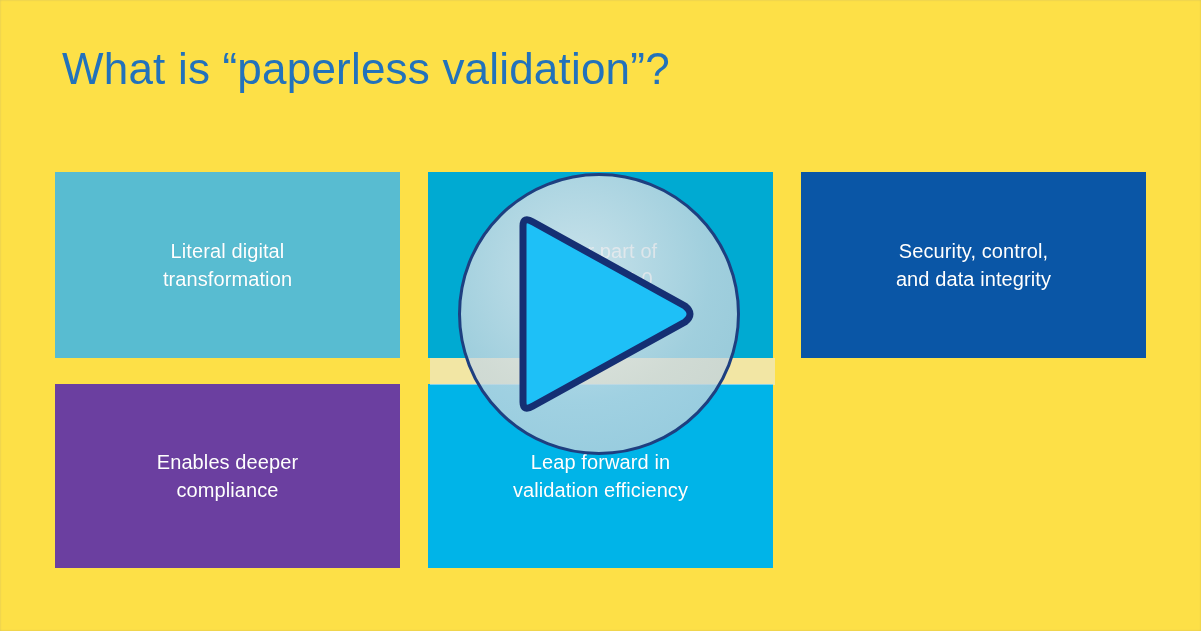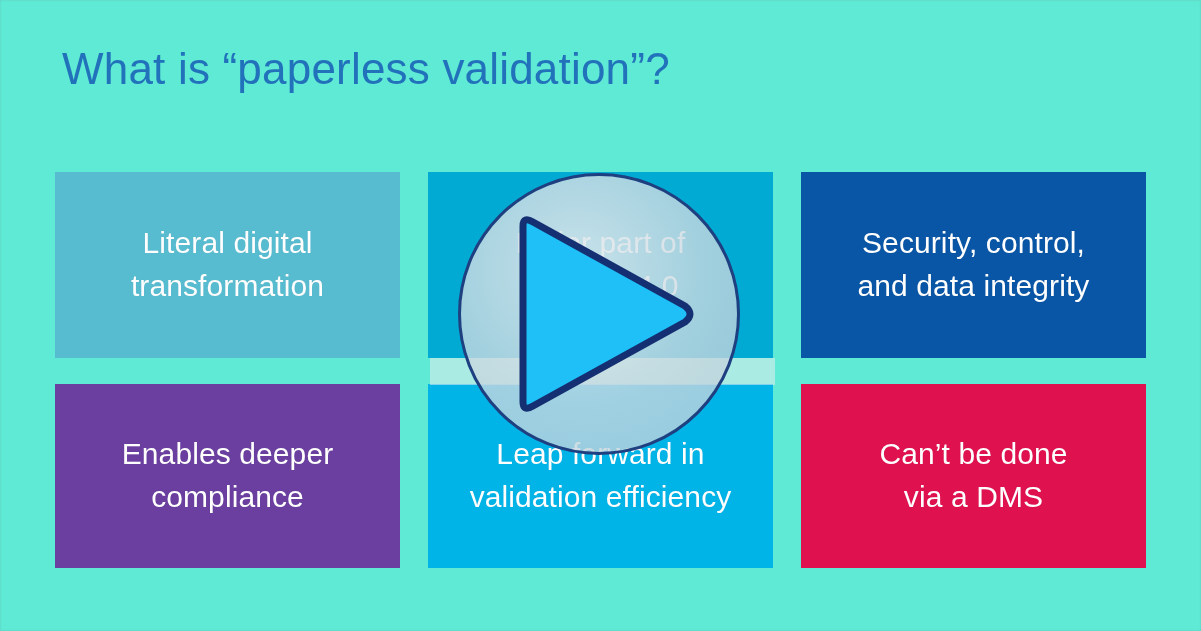--- a/index.html
+++ b/index.html
@@ -59,21 +59,21 @@
     position: relative;
     display: flex;
     align-items: center;
     justify-content: center;
     text-align: center;
     box-sizing: border-box;
     padding: 0 16px;
   }
   .tile-text {
     color: #ffffff;
-    font-size: 30px;
+    font-size: 20px;
     line-height: 1.42;
     font-weight: 400;
     letter-spacing: 0.1px;
     text-shadow: 0 0 1px rgba(0,0,0,0.10);
     white-space: pre-line;
   }
 
   
   #play-overlay {
     position: absolute;
@@ -105,21 +105,21 @@
     top: 358px;
     width: 345px;
     height: 27px;
     background: rgba(233,235,240,0.55);
     pointer-events: none;
   }
 </style>
 </head>
 <body>
 
-<div id="slide" style="background: #5eead4;">
+<div id="slide" style="background: #fde047;">
 
   <div class="slide-title" style="color: rgb(34, 114, 187);">What is “paperless validation”?</div>
 
   <div class="tile-grid">
 
     <div class="tile" style="background-color: rgb(88, 188, 209);">
       <span class="tile-text" style="color: rgb(255, 255, 255);">Literal digital
 transformation</span>
     </div>
 
@@ -136,24 +136,20 @@
     <div class="tile" style="background-color: rgb(107, 63, 160);">
       <span class="tile-text" style="color: rgb(255, 255, 255);">Enables deeper
 compliance</span>
     </div>
 
     <div class="tile" style="background-color: rgb(0, 180, 232);">
       <span class="tile-text" style="color: rgb(255, 255, 255);">Leap forward in
 validation efficiency</span>
     </div>
 
-    <div class="tile" style="background-color: rgb(224, 17, 79);">
-      <span class="tile-text" style="color: rgb(255, 255, 255);">Can’t be done
-via a DMS</span>
-    </div>
 
   </div>
 
   <div class="gutter-band"></div>
 
   <div id="play-overlay" title="Play" style="border-color: rgb(30, 63, 128);">
     <svg width="190" height="200" viewBox="0 0 190 200">
       <path id="play-triangle" d="M 14 12 Q 14 2 24 8 L 176 92 Q 186 100 176 108 L 24 192 Q 14 198 14 188 Z" fill="#1ec0f7" stroke="#152f73" stroke-width="7" stroke-linejoin="round"></path>
     </svg>
   </div>

